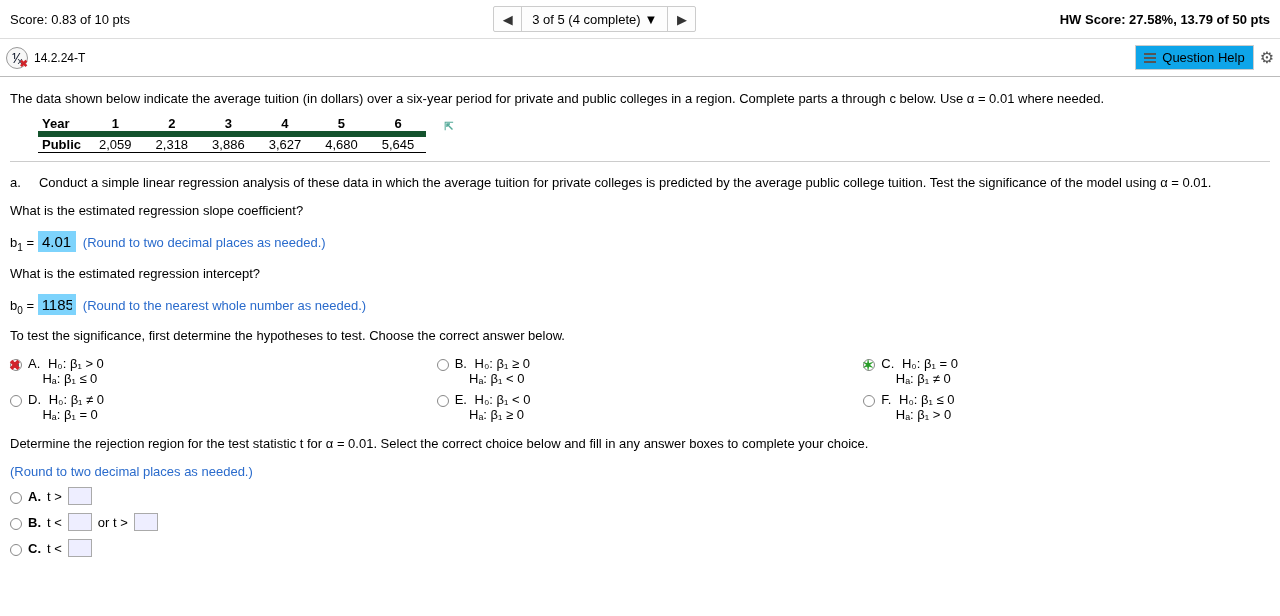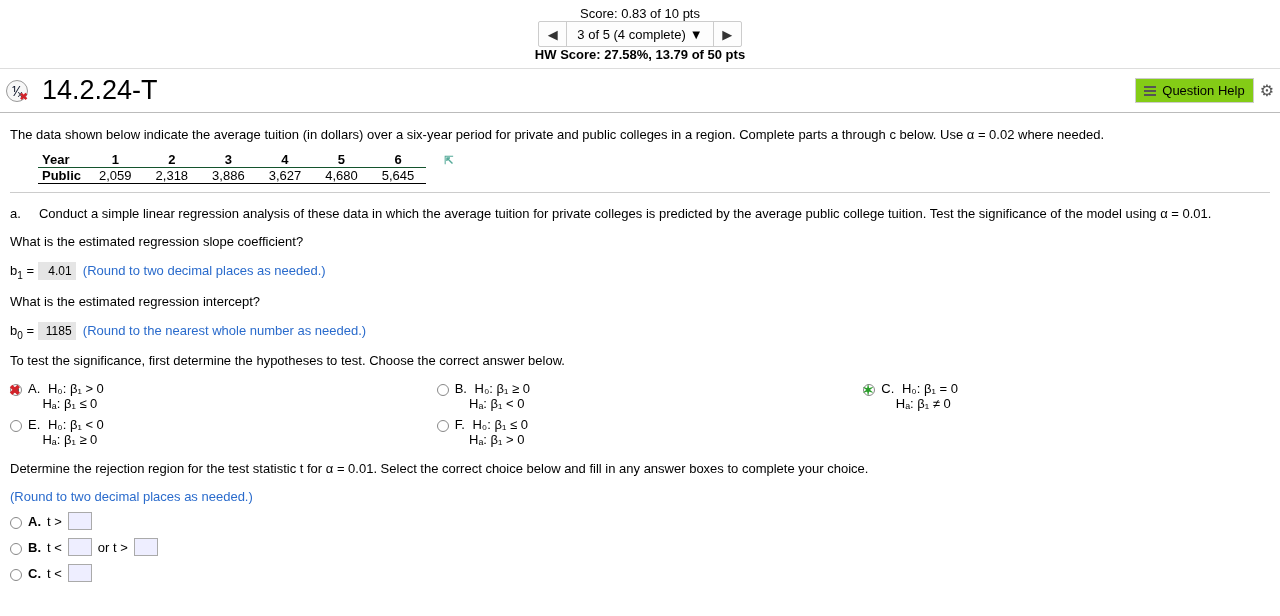--- a/index.html
+++ b/index.html
@@ -11,21 +11,20 @@
     color: #000;
     background: #fff;
     width: 1280px;
   }
   .top-bar {
     display: flex;
     align-items: center;
     justify-content: space-between;
     padding: 6px 10px;
     border-bottom: 1px solid #ddd;
-    flex-direction: column;
   }
   .score-left { font-weight: normal; }
   .nav-center {
     display: flex;
     align-items: center;
     border: 1px solid #ccc;
     border-radius: 2px;
     background: #fdfdfd;
   }
   .nav-btn {
@@ -66,58 +65,58 @@
     border-radius: 50%;
     display: flex;
     align-items: center;
     justify-content: center;
     font-size: 12px;
     background: #f7f7f7;
     position: relative;
   }
   .status-icon .x-red { color: #d2232a; font-weight: bold; font-size: 10px; position: absolute; bottom: -1px; right: -1px; }
   .status-icon .frac { font-size: 14px; color: #0f172a; }
-  .q-title { font-size: 27px; margin-left: 8px; }
+  .q-title { font-size: 12px; }
   .title-right { display: flex; align-items: center; gap: 6px; }
   .help-btn {
     border: 1px solid #ccc;
     padding: 4px 8px;
     display: flex;
     align-items: center;
     gap: 6px;
-    background: #84cc16;
+    background: #0ea5e9;
     cursor: pointer;
     font-size: 13px;
   }
   .gear-icon { font-size: 16px; cursor: pointer; color: #555; }
   .content { padding: 8px 10px; }
   .instructions { margin: 6px 0 10px 0; }
   .data-table {
     border-collapse: collapse;
     margin: 4px 0 8px 28px;
   }
   .data-table td, .data-table th {
     padding: 0 12px;
     text-align: center;
     font-size: 13px;
   }
-  .data-table th { font-weight: bold; border-bottom: 1px solid #14532d; }
+  .data-table th { font-weight: bold; border-bottom: 6px solid #14532d; }
   .data-table .row-label { font-weight: bold; text-align: left; padding-left: 4px; padding-right: 6px; }
   .data-table tr.last-row td { border-bottom: 1px solid #000; }
   .popup-icon { font-size: 11px; color: #5a9; margin-left: 6px; cursor: pointer; }
   hr.thin { border: none; border-top: 1px solid #ccc; margin: 8px 0; }
   .q-block { margin: 13px 0; }
   .answer-line { margin: 10px 0; }
   .answer-input {
     width: 38px;
-    text-align: right;
+    text-align: center;
     border: none;
-    background: #e5e5e5;
+    background: #7dd3fc;
     padding: 2px 4px;
-    font-size: 12px;
+    font-size: 15px;
   }
   .hint-blue { color: #2a6bcc; }
   .mc-grid {
     display: grid;
     grid-template-columns: repeat(3, 1fr);
     gap: 6px 20px;
     margin: 8px 0 14px 0;
   }
   .mc-opt {
     display: flex;
@@ -205,21 +204,21 @@
           <span></span>
         </span>
       <span>Question Help</span>
     </div>
     <span class="gear-icon">⚙</span>
   </div>
 </div>
 
 <div class="content">
 
-  <div class="instructions">The data shown below indicate the average tuition (in dollars) over a six-year period for private and public colleges in a region. Complete parts a through c below. Use α = 0.02 where needed.</div>
+  <div class="instructions">The data shown below indicate the average tuition (in dollars) over a six-year period for private and public colleges in a region. Complete parts a through c below. Use α = 0.01 where needed.</div>
 
   <table class="data-table">
     <tbody>
         <tr>
       <th class="row-label">Year</th>
       <th>1</th>
       <th>2</th>
       <th>3</th>
       <th>4</th>
       <th>5</th>
@@ -290,20 +289,28 @@
         </div>
       <div class="opt-label">
         <span class="opt-letter">C.</span>
         <span>H₀: β₁ = 0</span><br>
         &nbsp;&nbsp;&nbsp;&nbsp;<span>Hₐ: β₁ ≠ 0</span>
       </div>
     </div>
     <div class="mc-opt">
       <div class="mc-radio"></div>
       <div class="opt-label">
+        <span class="opt-letter">D.</span>
+        <span>H₀: β₁ ≠ 0</span><br>
+        &nbsp;&nbsp;&nbsp;&nbsp;<span>Hₐ: β₁ = 0</span>
+      </div>
+    </div>
+    <div class="mc-opt">
+      <div class="mc-radio"></div>
+      <div class="opt-label">
         <span class="opt-letter">E.</span>
         <span>H₀: β₁ &lt; 0</span><br>
         &nbsp;&nbsp;&nbsp;&nbsp;<span>Hₐ: β₁ ≥ 0</span>
       </div>
     </div>
     <div class="mc-opt">
       <div class="mc-radio"></div>
       <div class="opt-label">
         <span class="opt-letter">F.</span>
         <span>H₀: β₁ ≤ 0</span><br>

